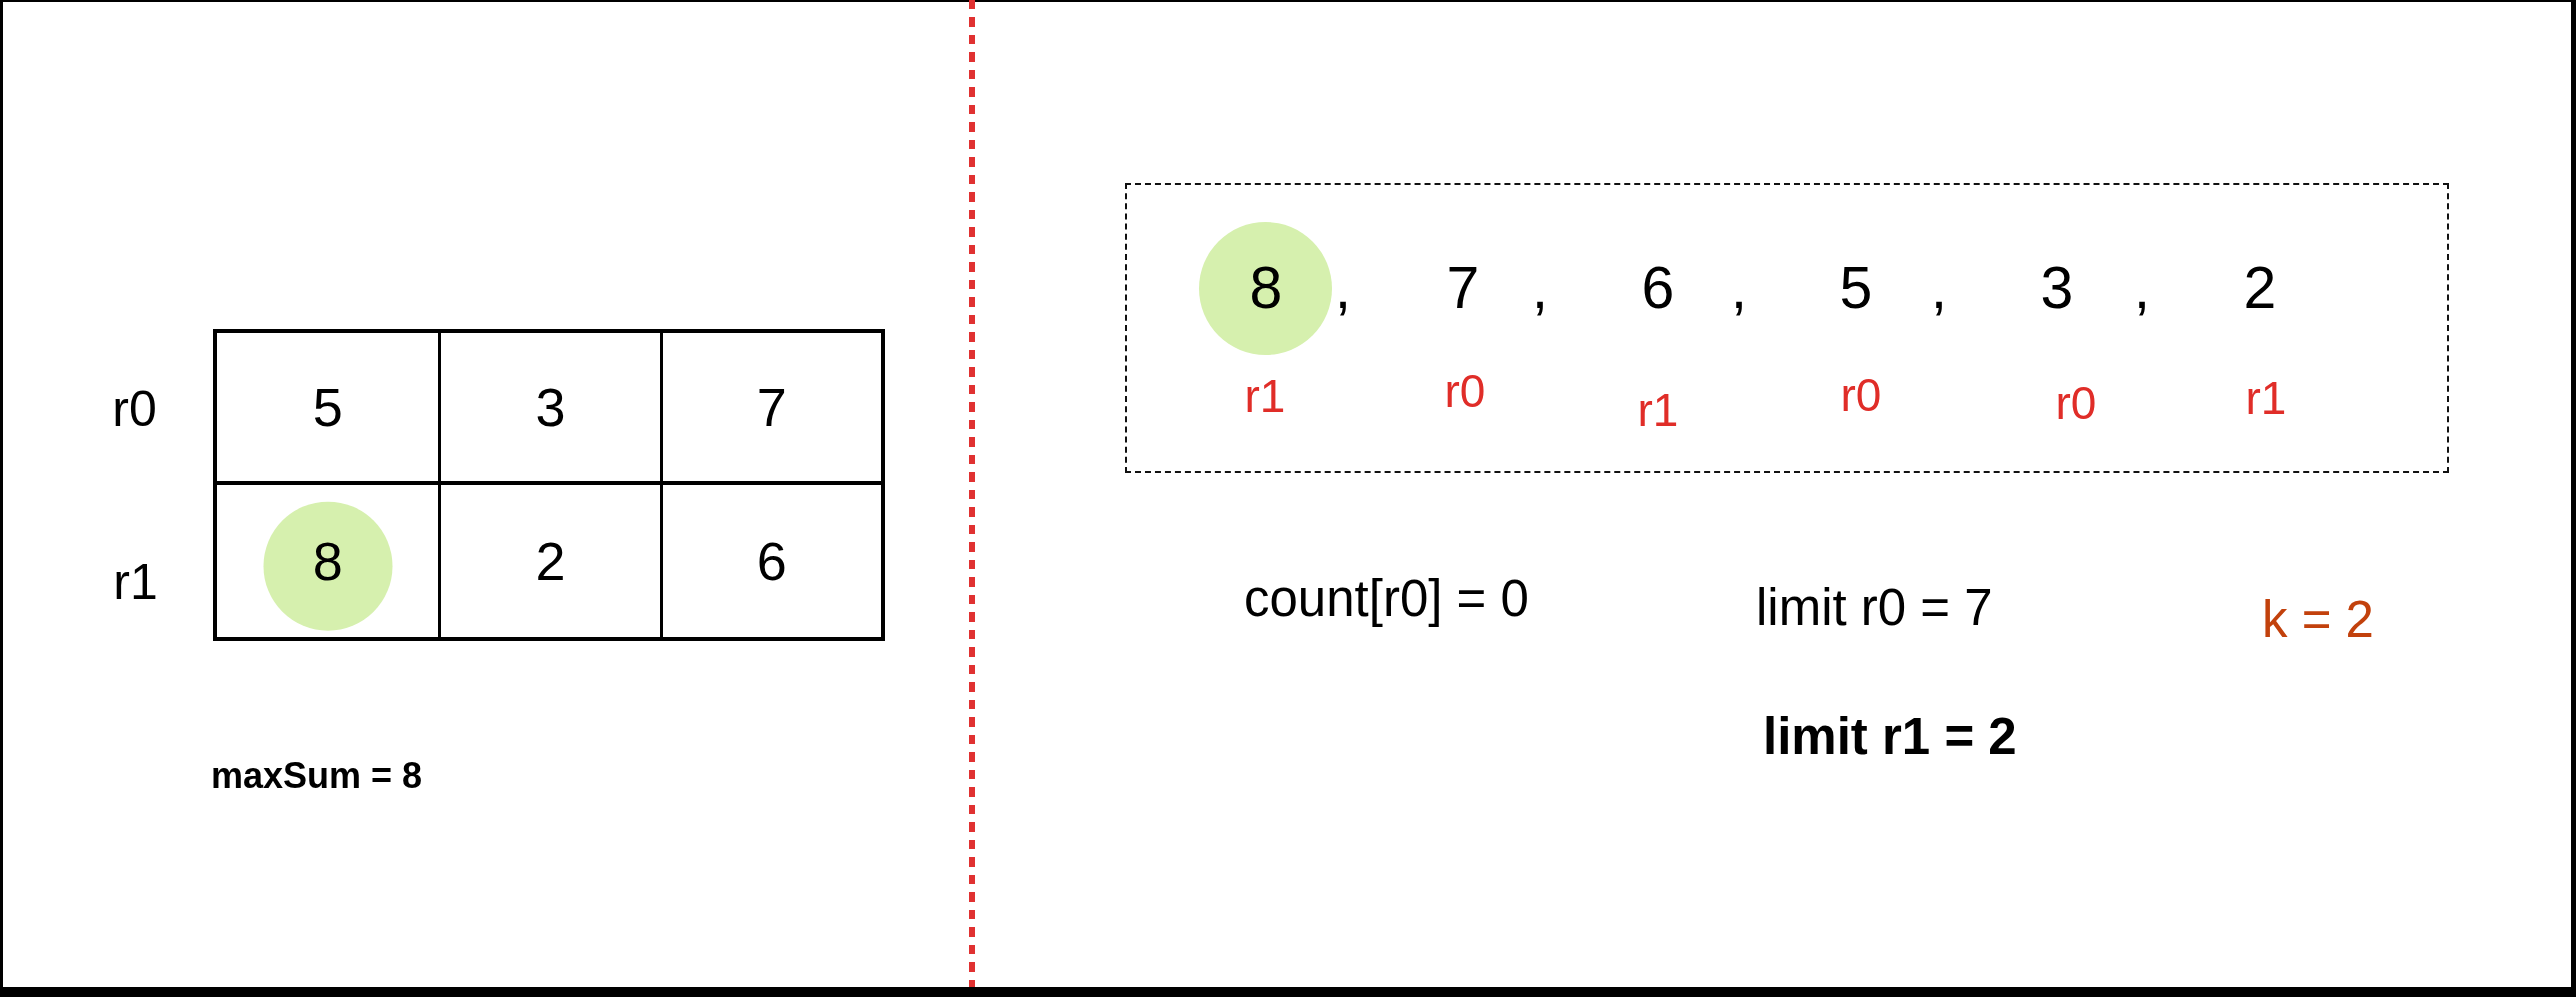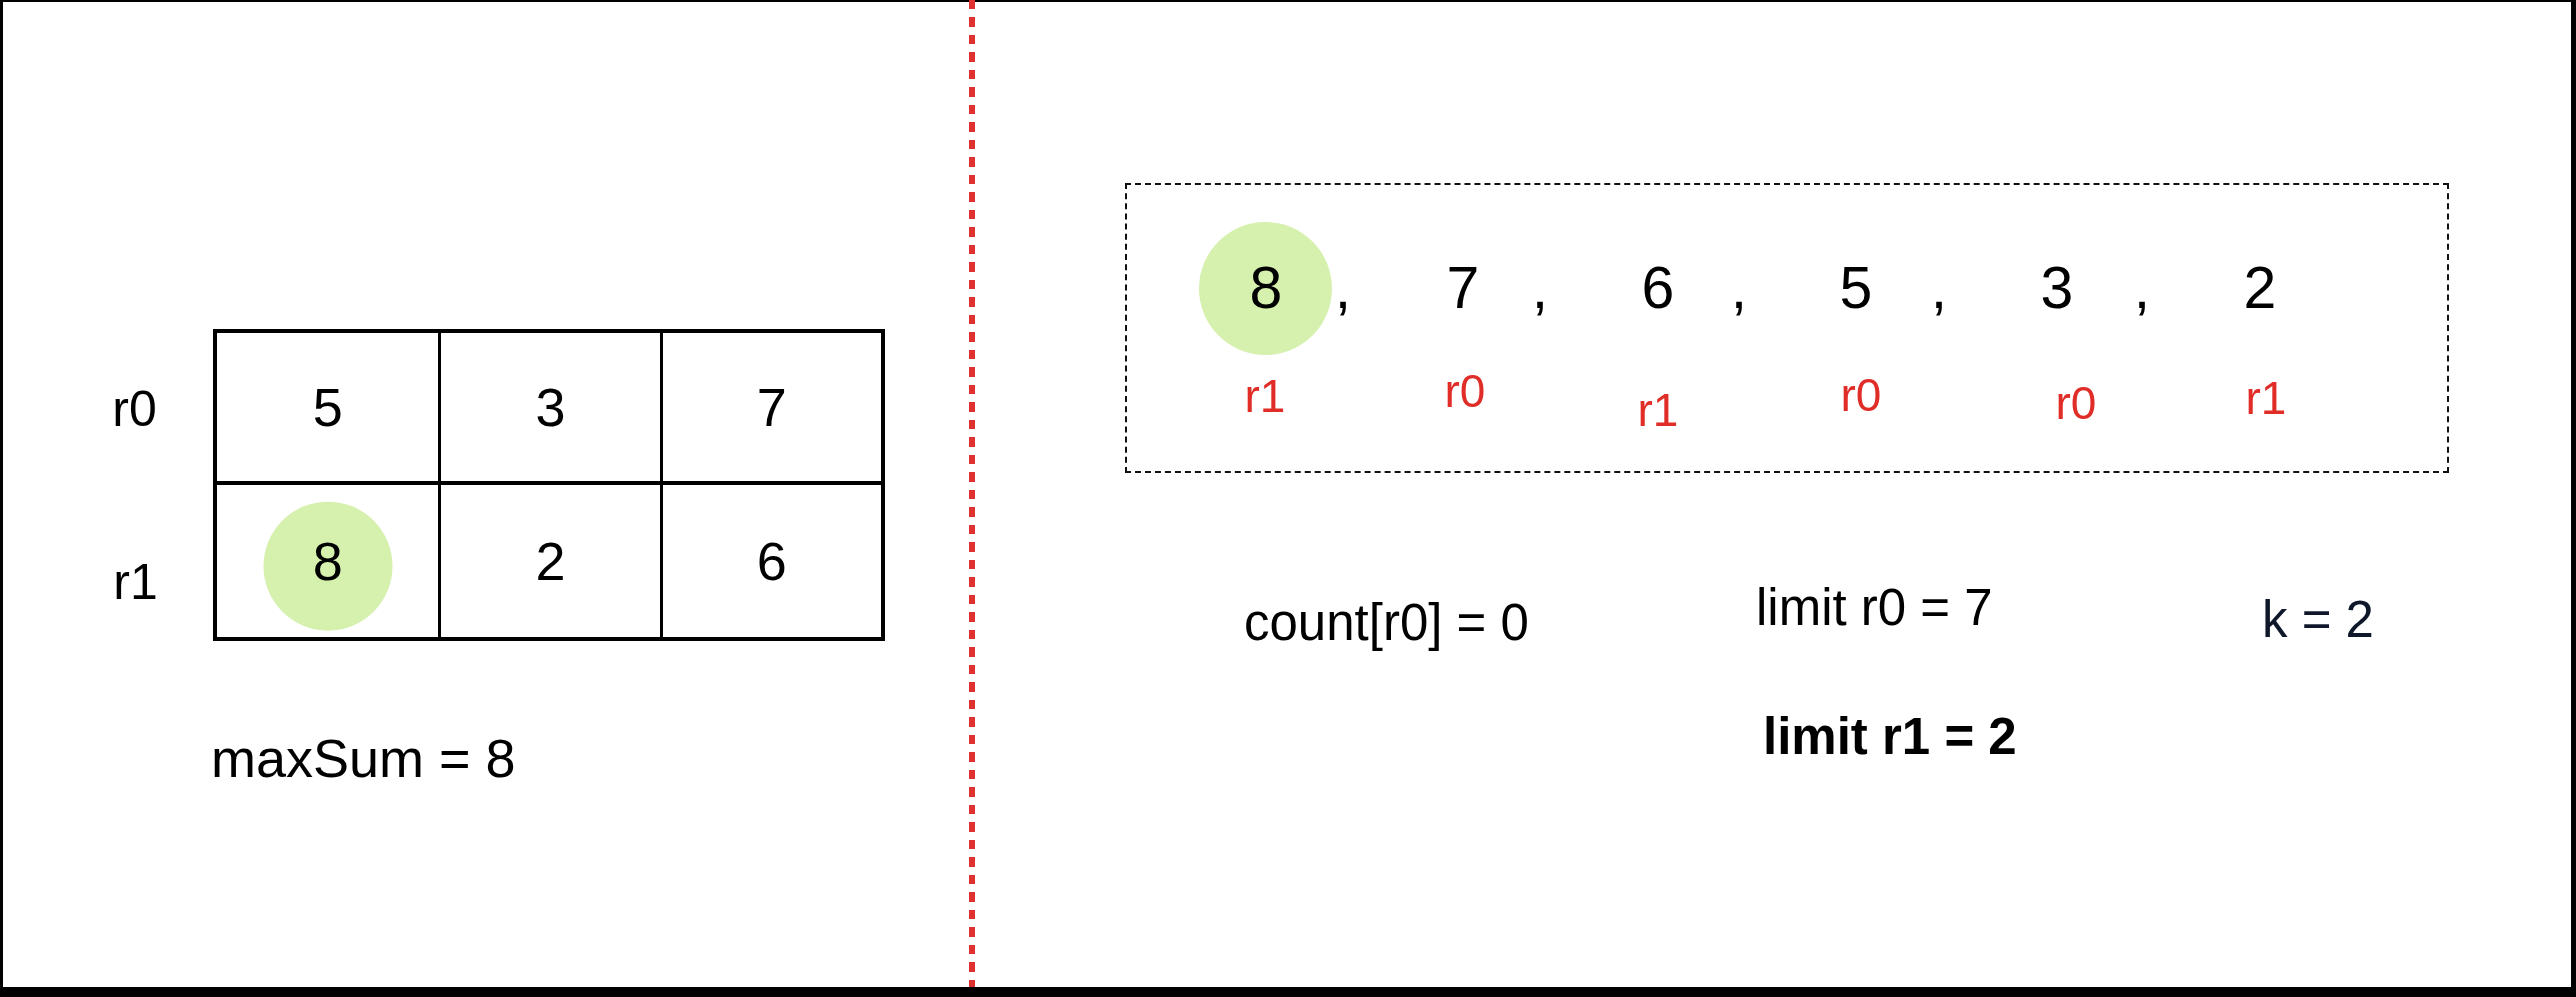--- a/index.html
+++ b/index.html
@@ -63,24 +63,25 @@
     width: 83px;
     text-align: center;
     font-size: 50px;
     line-height: 54px;
   }
   .row-label.r0 { left: 93px; top: 382px; }
   .row-label.r1 { left: 94px; top: 555px; }
 
   .maxsum {
     position: absolute;
-    left: 211px; top: 731px;
-    font-size: 54px;
+    left: 211px; top: 748px;
+    font-size: 36px;
     line-height: 55px;
     white-space: nowrap;
+    font-weight: bold;
   }
 
   
   .seq-box {
     position: absolute;
     left: 1125px; top: 183px;
     width: 1324px; height: 290px;
     box-sizing: border-box;
     border: 2.8px dashed #111;
   }
@@ -123,25 +124,25 @@
   .l3 { left: 1861px; top: 371px; }
   .l4 { left: 2076px; top: 379px; }
   .l5 { left: 2266px; top: 374px; }
 
   .stat {
     position: absolute;
     font-size: 51px;
     line-height: 52px;
     white-space: nowrap;
   }
-  .stat.count-r0 { left: 1244px; top: 597px; }
+  .stat.count-r0 { left: 1244px; top: 573px; }
   .stat.count-r1 { left: 1244px; top: 731px; }
   .stat.limit-r0 { left: 1756px; top: 582px; }
   .stat.limit-r1 { left: 1763px; top: 711px; font-weight: bold; }
-  .stat.k-value  { left: 2262px; top: 594px; color: #0f172a; }
+  .stat.k-value  { left: 2262px; top: 594px; color: #c2410c; }
 </style>
 </head>
 <body>
 
 <div id="canvas">
 
   <div class="frame-top"></div>
   <div class="frame-left"></div>
   <div class="frame-right"></div>
   <div class="frame-bottom"></div>

